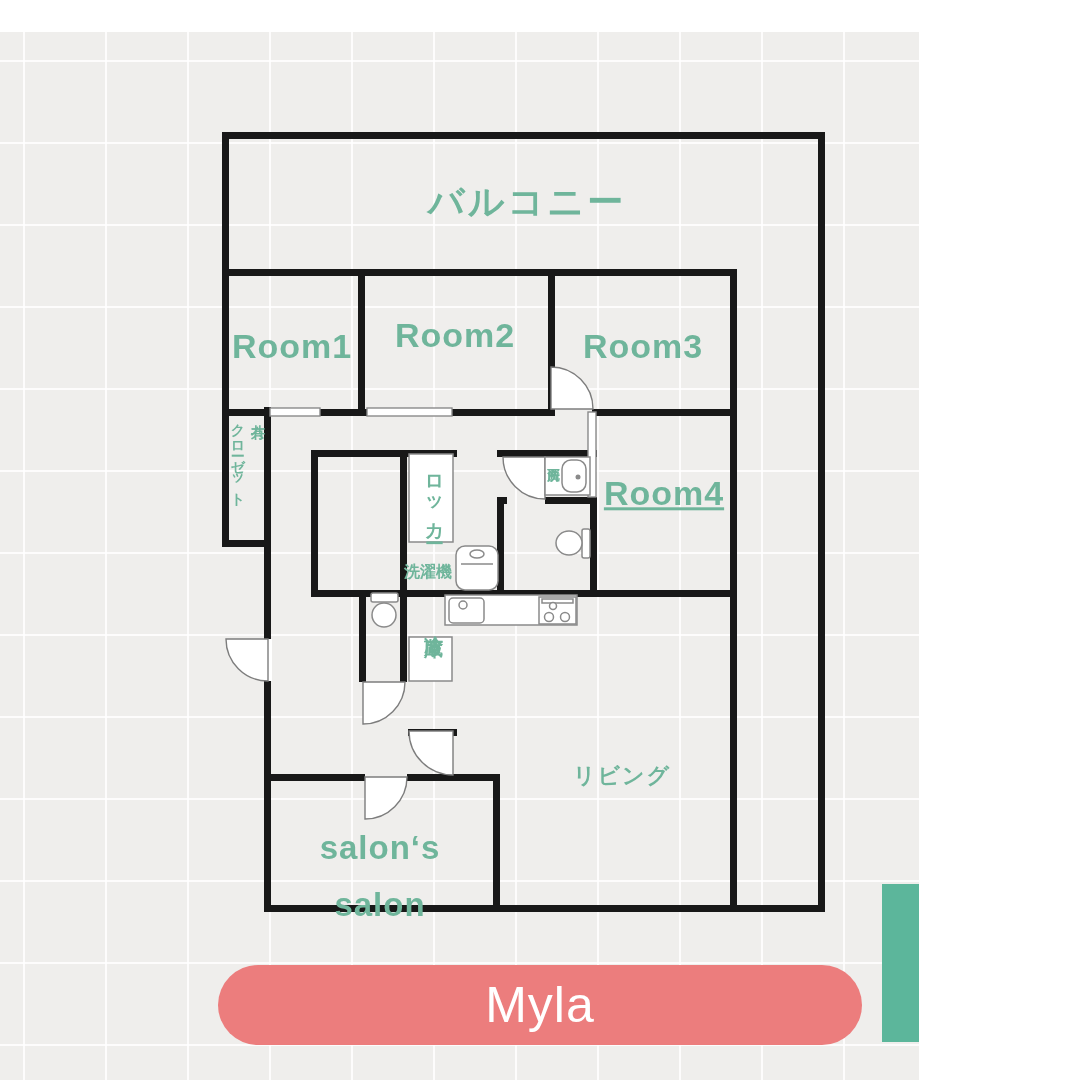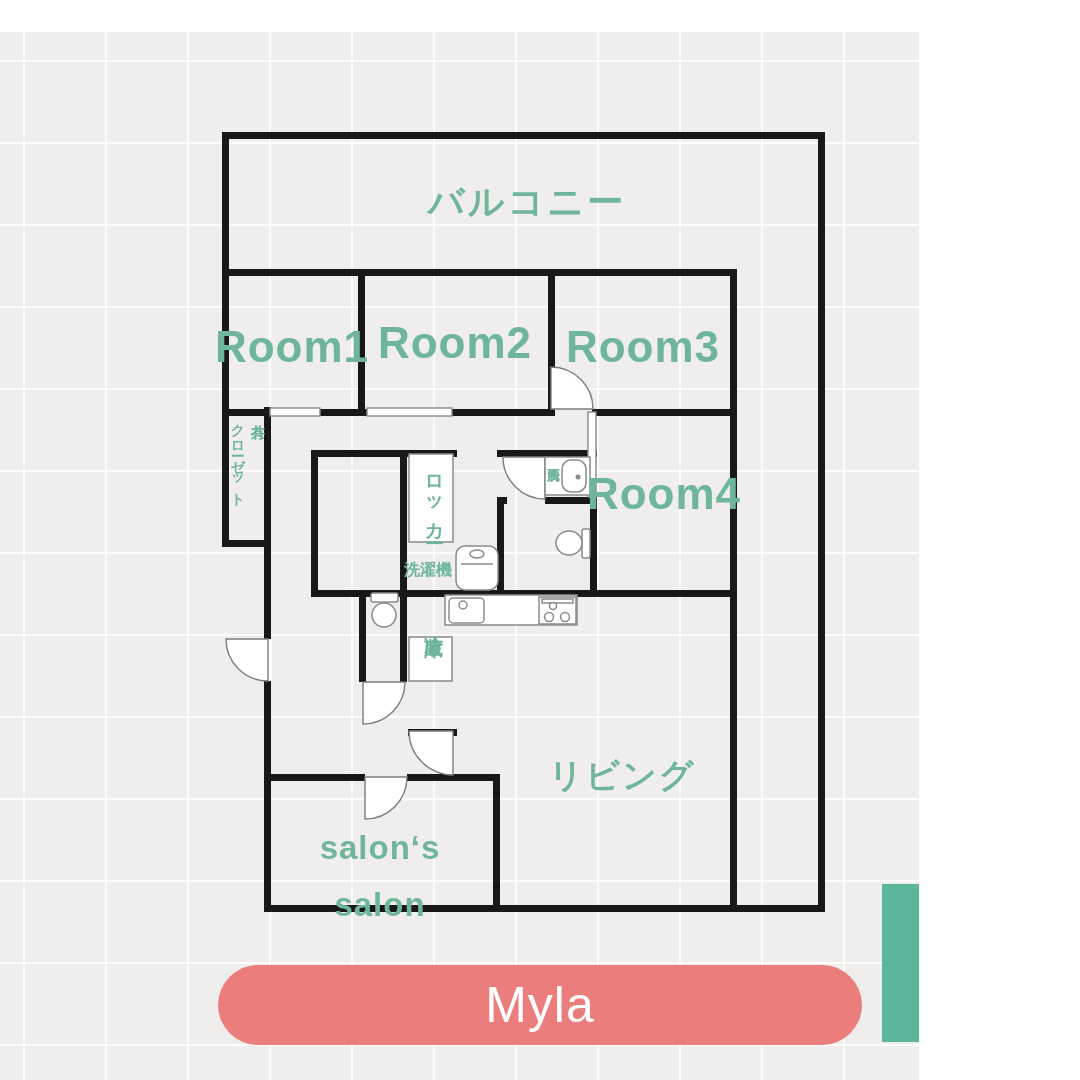--- a/index.html
+++ b/index.html
@@ -18,27 +18,27 @@
   .lbl{
     position:absolute;color:#6fb59b;font-weight:600;
     white-space:nowrap;line-height:1.1;
   }
   .lbl.center{transform:translate(-50%,-50%);text-align:center;}
   .vert{
     writing-mode:vertical-rl;text-orientation:mixed;
     white-space:pre-line;line-height:1.45;
   }
   .balcony{font-size:36px;letter-spacing:3px;}
-  .roomname{font-size:44px;letter-spacing:1px;}
-  .living1{font-size:34px;letter-spacing:2px;}
+  .roomname{font-size:34px;letter-spacing:1px;}
+  .living1{font-size:22px;letter-spacing:2px;}
   .living2{font-size:40px;letter-spacing:1px;}
   .salonname{font-size:33px;letter-spacing:1px;line-height:1.0;}
   .closet{font-size:14px;letter-spacing:1px;}
   .locker{font-size:19px;letter-spacing:2px;}
-  .washer{font-size:16px;font-family:Liberation Mono, monospace;}
+  .washer{font-size:16px;}
   .washroom{font-size:12.5px;line-height:1.0;}
   .fridge{font-size:19px;letter-spacing:1px;}
   .banner{
     position:absolute;left:218px;top:933px;width:644px;height:80px;
     background:#ec7d7d;border-radius:40px;
     display:flex;align-items:center;justify-content:center;
   }
   .banner-text{color:#ffffff;font-size:50px;font-weight:500;letter-spacing:1px;}
   .logo{
     position:absolute;left:882px;top:852px;width:158px;height:158px;
@@ -140,25 +140,25 @@
           <circle cx="565" cy="585" r="4.5"></circle>
         </g>
       </g>
     </g>
   </svg>
 
   <div class="lbl center balcony" style="left:527px;top:170px;">バルコニー</div>
 
   <div class="lbl center roomname" style="left:292px;top:315px;">Room1</div>
 
-  <div class="lbl center roomname" style="left:455px;top:311px;">Room2</div>
+  <div class="lbl center roomname" style="left:455px;top:304px;">Room2</div>
 
   <div class="lbl center roomname" style="left:643px;top:315px;text-align:center;">Room3</div>
 
-  <div class="lbl center roomname" style="left:664px;top:462px;">Room4</div>
+  <div class="lbl center roomname" style="left:664px;top:462px;text-decoration:underline;">Room4</div>
 
   <div class="lbl center living1" style="left:622px;top:744px;">リビング</div>
 
 
   <div class="lbl center salonname" style="left:380px;top:815px;">salon‘s</div>
 
   <div class="lbl center salonname" style="left:380px;top:872px;">salon</div>
 
   <div class="lbl vert closet" style="left:228px;top:382px;height:128px;">共有
 クローゼット</div>

